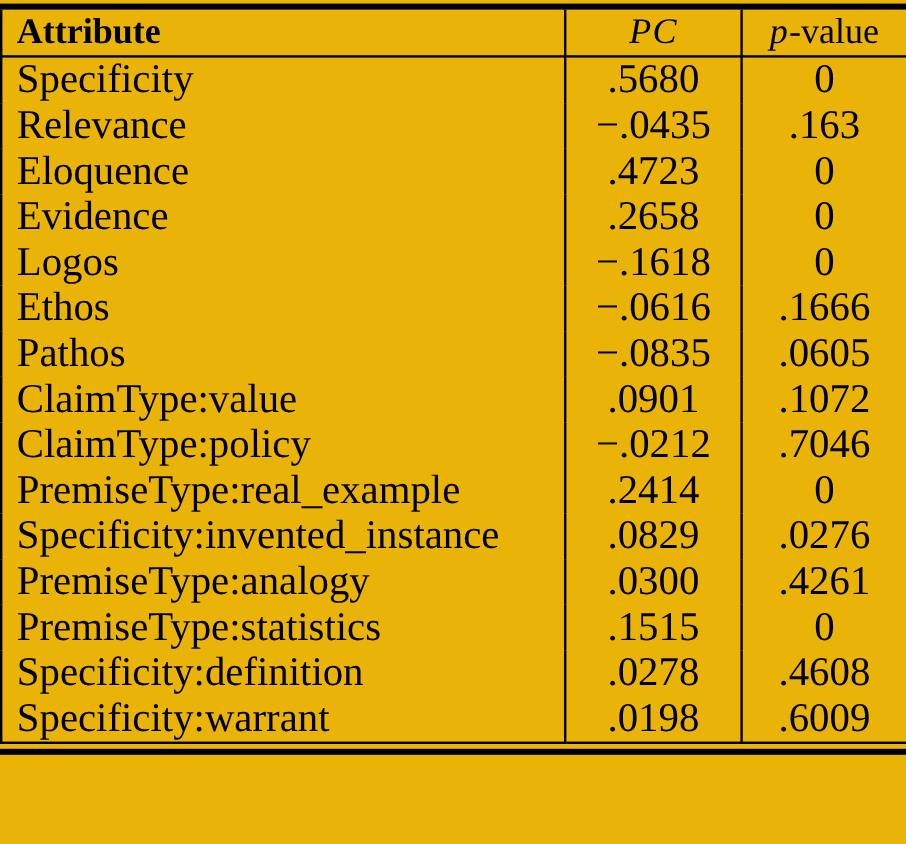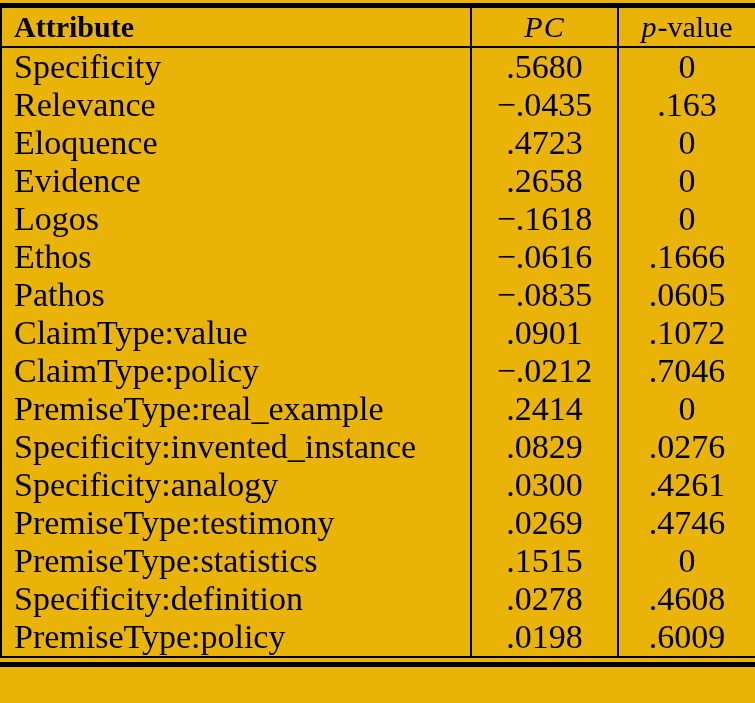--- a/index.html
+++ b/index.html
@@ -150,40 +150,35 @@
             <td class="d-attr">PremiseType:real_example</td>
             <td class="d-num">.2414</td>
             <td class="d-num">0</td>
           </tr>
           <tr>
             <td class="d-attr">Specificity:invented_instance</td>
             <td class="d-num">.0829</td>
             <td class="d-num">.0276</td>
           </tr>
           <tr>
-            <td class="d-attr">Specificity:analogy</td>
+            <td class="d-attr">PremiseType:analogy</td>
             <td class="d-num">.0300</td>
             <td class="d-num">.4261</td>
-          </tr>
-          <tr>
-            <td class="d-attr">PremiseType:testimony</td>
-            <td class="d-num">.0269</td>
-            <td class="d-num">.4746</td>
           </tr>
           <tr>
             <td class="d-attr">PremiseType:statistics</td>
             <td class="d-num">.1515</td>
             <td class="d-num">0</td>
           </tr>
           <tr>
             <td class="d-attr">Specificity:definition</td>
             <td class="d-num">.0278</td>
             <td class="d-num">.4608</td>
           </tr>
           <tr>
-            <td class="d-attr">PremiseType:policy</td>
+            <td class="d-attr">Specificity:warrant</td>
             <td class="d-num">.0198</td>
             <td class="d-num">.6009</td>
           </tr>
         </tbody>
     </table>
   </div>
 </div>
 
 </body></html>

